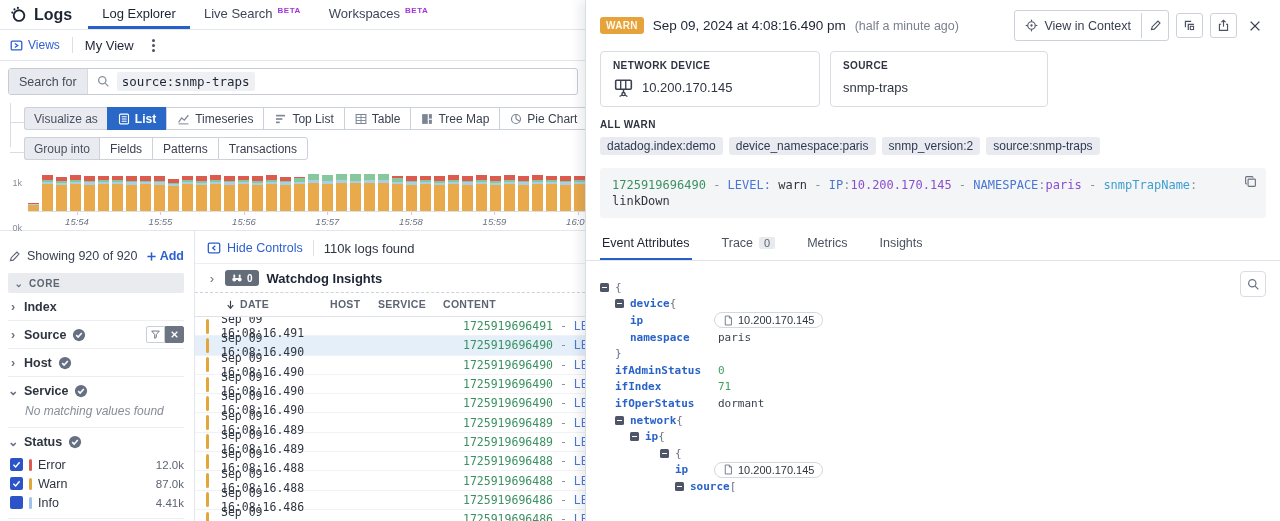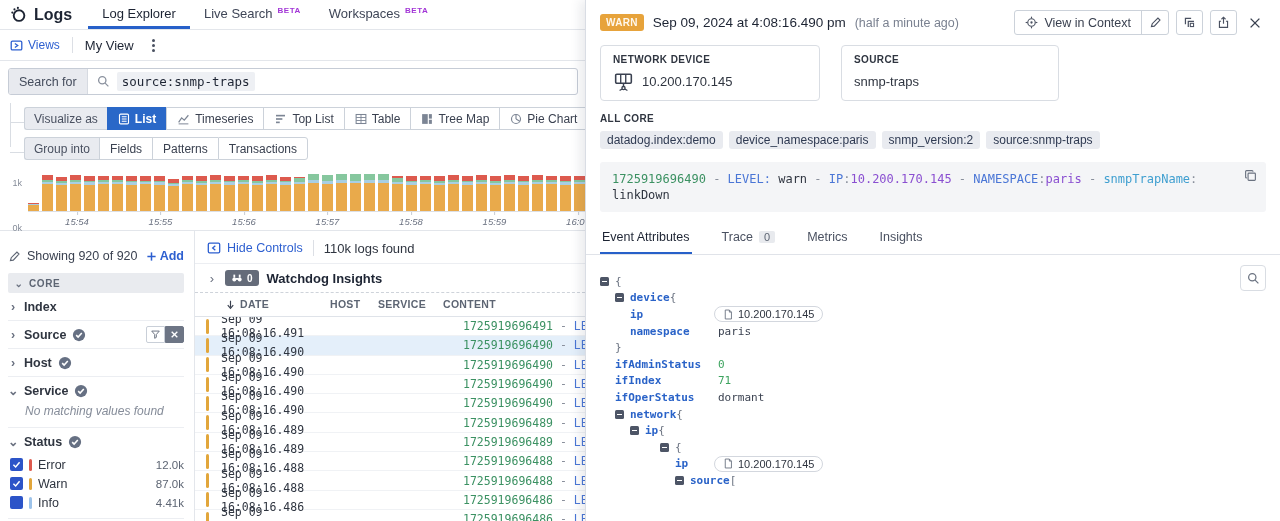--- a/index.html
+++ b/index.html
@@ -98,28 +98,28 @@
   .c-plain { color:#2f3540; } .c-val { color:#8a4fd1; } .c-key2 { color:#3f9fd0; }
 
   
   #detail { position:absolute; left:585px; top:0; width:695px; height:521px; background:#fff;
     border-left:1px solid #d9dde4; box-shadow:-5px 0 10px rgba(50,60,80,.10); z-index:5; }
   .d-header { display:flex; align-items:center; gap:9px; padding:10px 14px 8px; }
   .warn-badge { background:#e7a33b; color:#fff8ec; font-size:10px; font-weight:700; letter-spacing:.3px; border-radius:3px; padding:3px 6px; }
   .d-time { font-size:13.5px; font-weight:400; color:#1d2433; }
   .d-rel { font-size:12.5px; color:#7a8190; }
   .d-actions { margin-left:auto; display:flex; align-items:center; gap:7px; }
-  .btn-group { display:flex; align-items:center; border:1px solid #ccd2da; border-radius:3px; height:25px; }
+  .btn-group { display:flex; align-items:center; border:1px solid #ccd2da; border-radius:3px; height:31px; }
   .btn-ctx { display:flex; align-items:center; gap:6px; padding:0 10px; font-size:12.5px; color:#3a4150; cursor:pointer; }
   .btn-ico { width:27px; height:25px; display:flex; align-items:center; justify-content:center; color:#4a5161; cursor:pointer; }
   .btn-group .btn-ico { border-left:1px solid #ccd2da; }
   .btn-sq { width:27px; height:25px; border:1px solid #ccd2da; border-radius:3px; display:flex; align-items:center; justify-content:center; color:#4a5161; cursor:pointer; background:#fff; }
   .btn-close { width:22px; height:22px; display:flex; align-items:center; justify-content:center; color:#3a4150; cursor:pointer; }
 
-  .cards { display:flex; gap:21px; padding:2px 14px 0; }
+  .cards { display:flex; gap:10px; padding:2px 14px 0; }
   .card { border:1px solid #d9dde3; border-radius:4px; padding:8px 12px 9px; width:220px; }
   .card-title { font-size:10px; font-weight:700; letter-spacing:.4px; color:#2f3540; }
   .card-val { display:flex; align-items:center; gap:8px; margin-top:6px; font-size:13px; color:#2f3540; min-height:20px; }
 
   .alltags { padding:12px 14px 0; }
   .sec-label { font-size:10px; font-weight:700; letter-spacing:.4px; color:#2f3540; }
   .tags-row { display:flex; flex-wrap:wrap; gap:6px; margin-top:7px; }
   .tag { background:#e9ebf0; border-radius:3px; padding:2px 7px; font-size:12px; color:#2f3a52; cursor:pointer; }
 
   .msgbox { margin:13px 14px 0; background:#f4f5f7; border-radius:3px; padding:9px 34px 9px 12px; position:relative; font-size:12px; line-height:16px; }
@@ -863,21 +863,21 @@
       </div>
       <div class="card" style="width:218px">
         <div class="card-title">SOURCE</div>
         <div class="card-val">
           <span>snmp-traps</span>
         </div>
       </div>
     </div>
 
     <div class="alltags">
-      <div class="sec-label">ALL CORE</div>
+      <div class="sec-label">ALL WARN</div>
       <div class="tags-row" id="tags-row">
           <span class="tag">datadog.index:demo</span>
           <span class="tag">device_namespace:paris</span>
           <span class="tag">snmp_version:2</span>
           <span class="tag">source:snmp-traps</span>
         </div>
     </div>
 
     <div class="msgbox mono">
       <span id="log-message"><span class="c-num">1725919696490</span><span class="c-dim"> - </span><span class="c-key">LEVEL:</span><span class="c-plain"> warn </span><span class="c-dim">- </span><span class="c-key">IP</span><span class="c-dim">:</span><span class="c-val">10.200.170.145</span><span class="c-dim"> - </span><span class="c-key">NAMESPACE</span><span class="c-dim">:</span><span class="c-val">paris</span><span class="c-dim"> - </span><span class="c-key2">snmpTrapName</span><span class="c-dim">: </span><span class="c-plain">linkDown</span></span>

